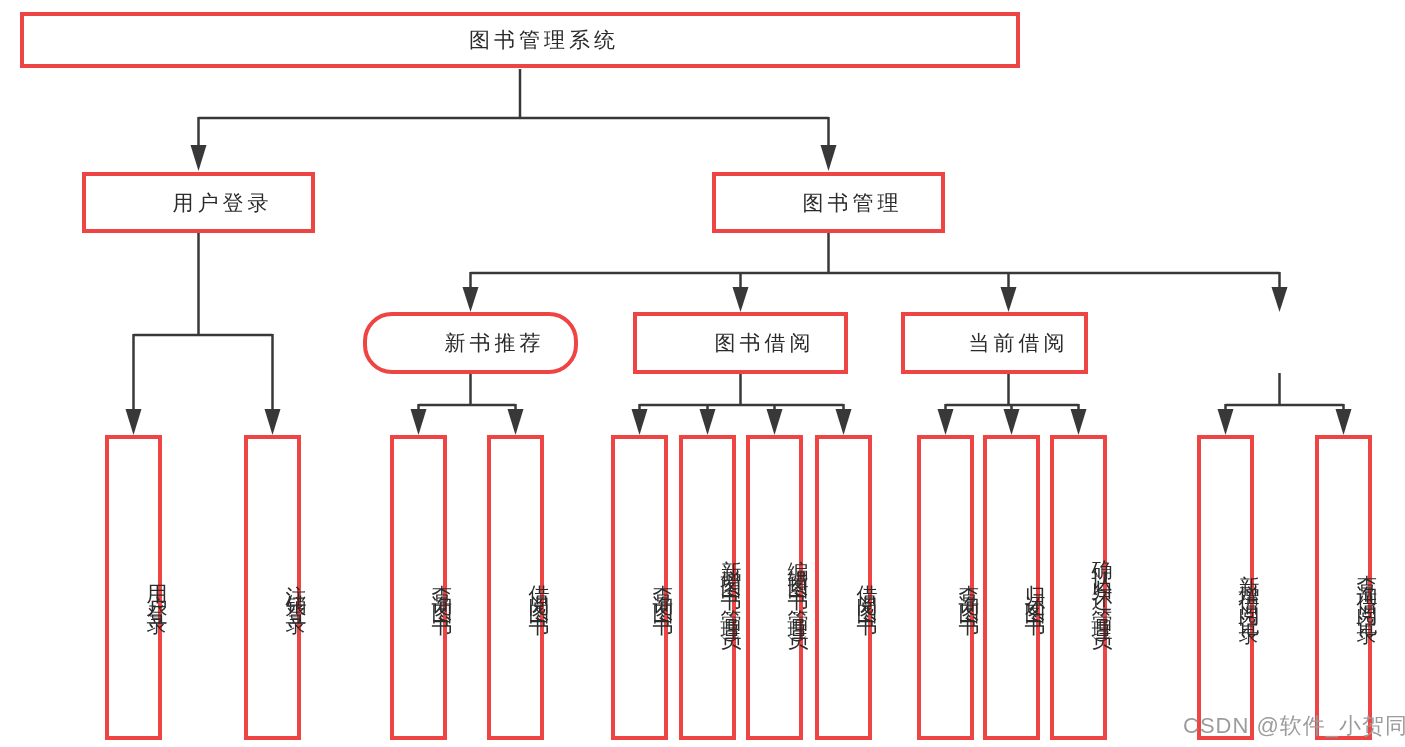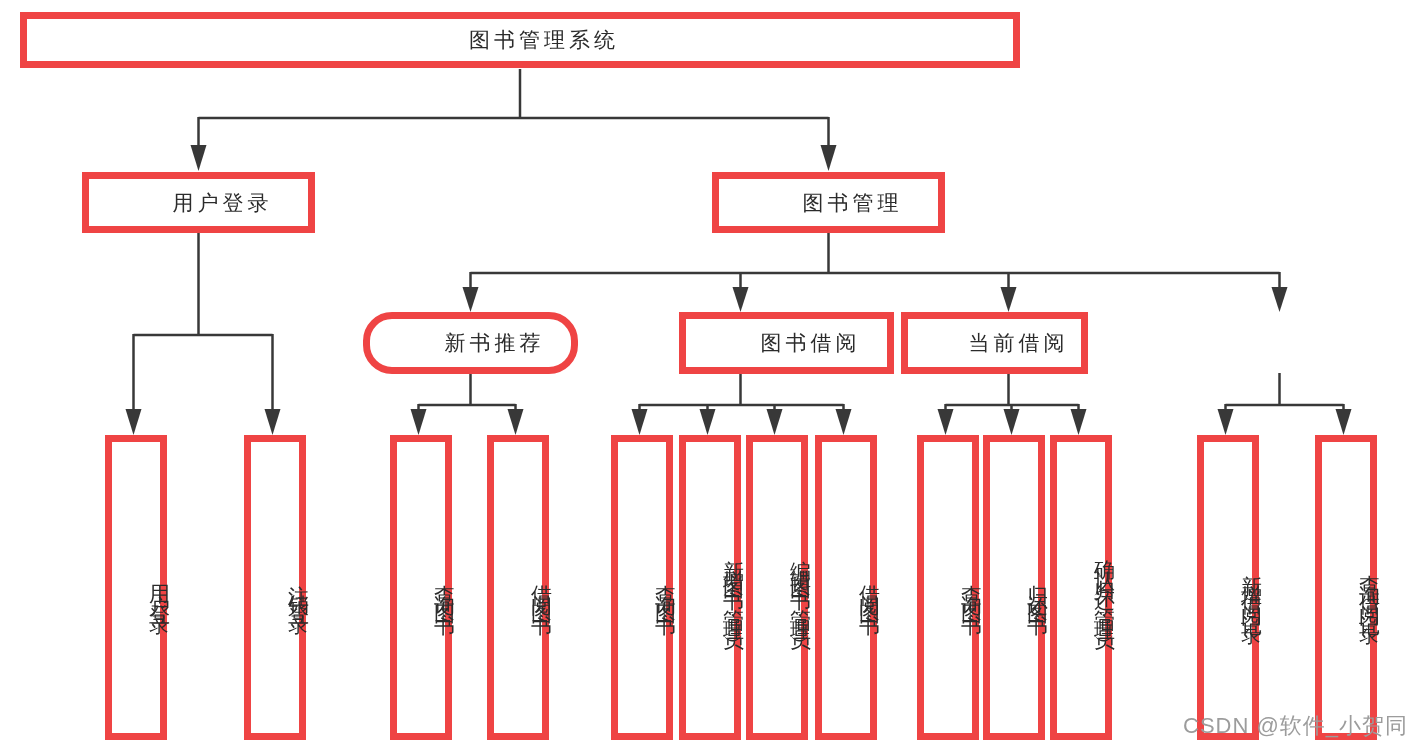--- a/index.html
+++ b/index.html
@@ -15,21 +15,21 @@
     position: absolute;
     left: 0; top: 0;
     width: 1405px; height: 747px;
   }
   #connector-layer line { stroke: #383838; stroke-width: 2.5; }
   #connector-layer polygon { fill: #383838; stroke: none; }
   .box {
     position: absolute;
     box-sizing: border-box;
     background: #ffffff;
-    border: 7px solid #ef4444;
+    border: 4px solid #ef4444;
     display: flex;
     align-items: center;
     justify-content: center;
     color: #2b2b2b;
     font-size: 21px;
     letter-spacing: 4px;
     white-space: nowrap;
     z-index: 2;
     padding-left: 48px;
   }
@@ -38,21 +38,21 @@
     line-height: 1;
     font-size: 21px;
     letter-spacing: 10px;
     white-space: normal;
   }
   
   .root-box  { left: 20px;   top: 12px;  width: 1000px; height: 56px; }
   .n-l2-0    { left: 82px;   top: 172px; width: 233px;  height: 61px; }
   .n-l2-1    { left: 712px;  top: 172px; width: 233px;  height: 61px; }
   .n-l3-0    { left: 363px;  top: 312px; width: 215px;  height: 62px; border-radius: 29px; }
-  .n-l3-1    { left: 633px;  top: 312px; width: 215px;  height: 62px; margin-left: 46px; }
+  .n-l3-1    { left: 633px;  top: 312px; width: 215px;  height: 62px; }
   .n-l3-2    { left: 901px;  top: 312px; width: 187px;  height: 62px; }
   .n-l3-3    { left: 1172px; top: 312px; width: 215px;  height: 62px; }
   .leaf      { top: 435px;   width: 57px; height: 305px; }
   .lf-0  { left: 105px;  }
   .lf-1  { left: 244px;  }
   .lf-2  { left: 390px;  }
   .lf-3  { left: 487px;  }
   .lf-4  { left: 611px;  }
   .lf-5  { left: 679px;  }
   .lf-6  { left: 746px;  }

